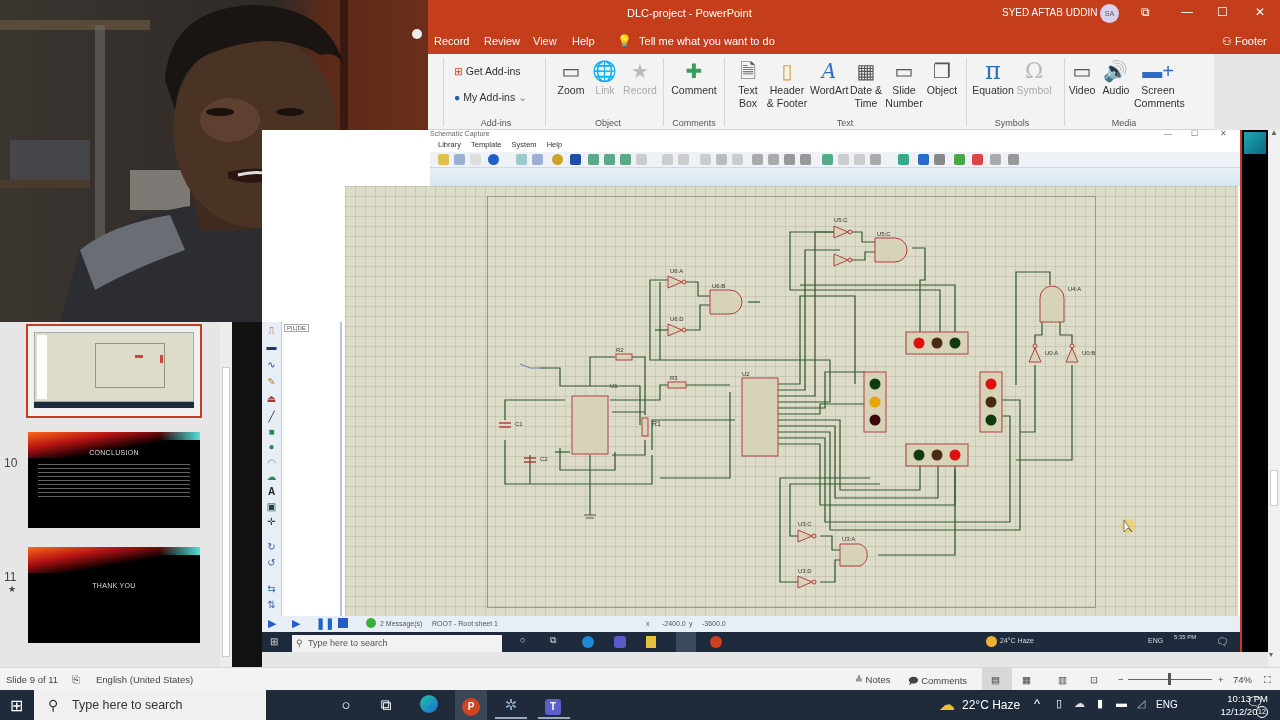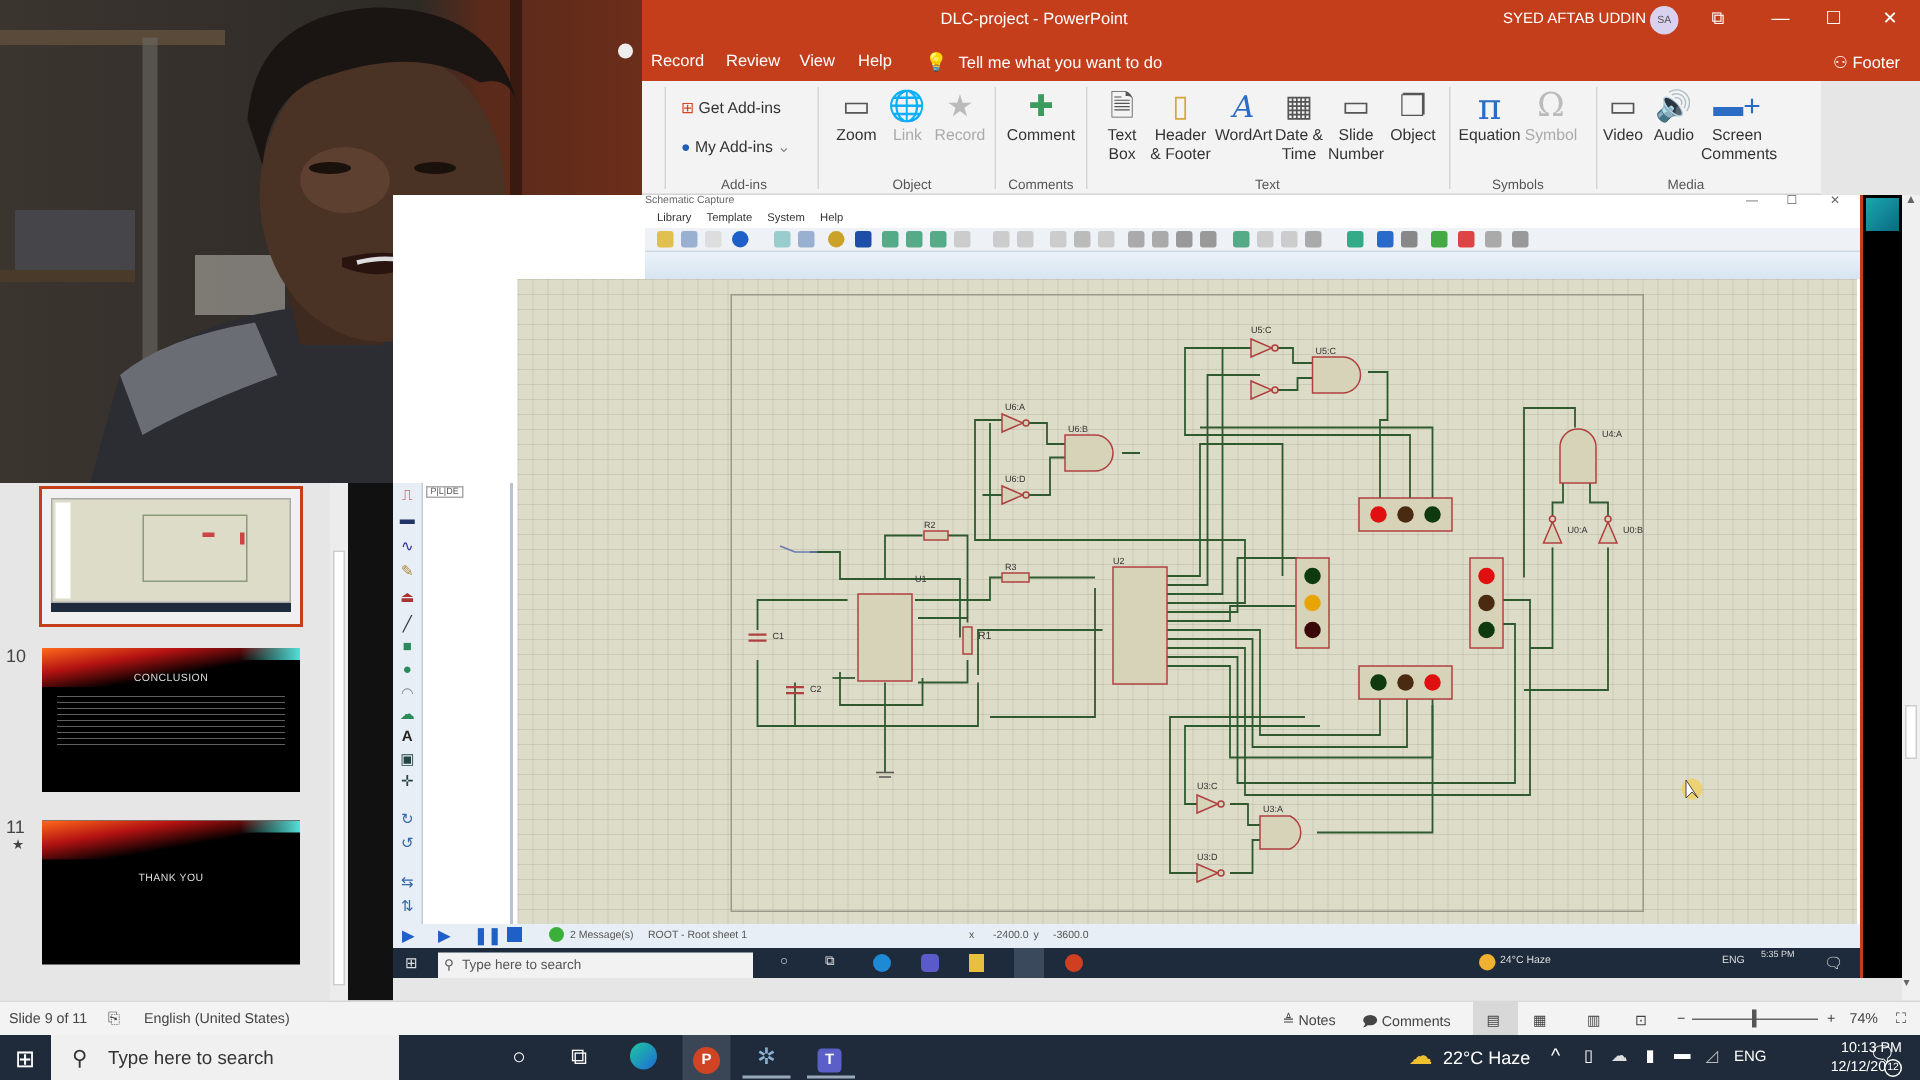--- a/index.html
+++ b/index.html
@@ -27,21 +27,21 @@
   .rbtn.dim .ico { color:#bbb; }
   .grp { position:absolute; top:64px; font-size:9px; color:#555; text-align:center; }
   .vsep { position:absolute; top:4px; width:1px; height:68px; background:#d6d6d6; }
   .addin { position:absolute; font-size:10.5px; color:#333; }
 
   
   #webcam { left:0; top:0; width:428px; height:322px; overflow:hidden; background:#2a2420; }
 
   
   #thumbs { left:0; top:322px; width:232px; height:345px; background:#e6e6e6; }
-  .slide-num { position:absolute; font-size:12px; color:#444; }
+  .slide-num { position:absolute; font-size:12px; color:#444;margin-top:26px; }
   .thumb { position:absolute; left:28px; width:172px; height:96px; background:#000; overflow:hidden; }
   .thumb.sel { outline:2px solid #c43e1c; }
   .thumb .swoosh { position:absolute; left:0; top:0; width:100%; height:26px;
      background: linear-gradient(170deg, #ff6a1a 0%, #b31212 30%, #000 60%); }
   .thumb .swoosh2 { position:absolute; right:0; top:0; width:40px; height:8px; background:linear-gradient(90deg, transparent, #55e0d8); }
   .thumb .ttitle { position:absolute; width:100%; text-align:center; color:#ddd; font-size:7px; letter-spacing:0.3px; }
   .thumb .tbody { position:absolute; left:10px; right:10px; top:32px; height:36px;
      background: repeating-linear-gradient(180deg, #888 0 1px, transparent 1px 4px); opacity:0.7; }
   #thumbs-scroll { left:220px; top:322px; width:12px; height:345px; background:#ececec; }
   #thumbs-scroll .thumbbar { position:absolute; left:2px; top:45px; width:8px; height:290px; background:#fff; border:1px solid #ccc; }

